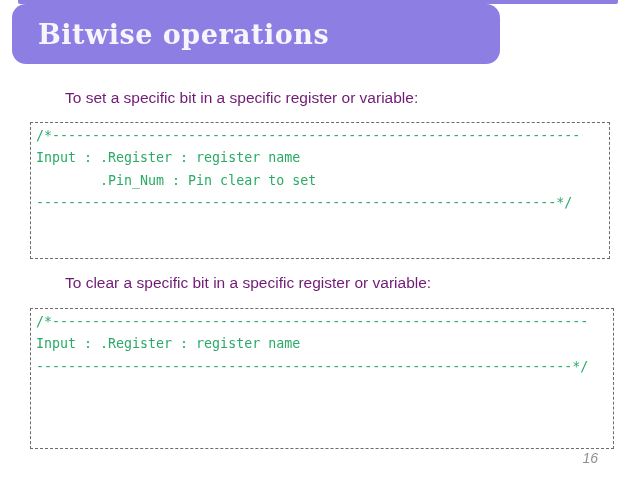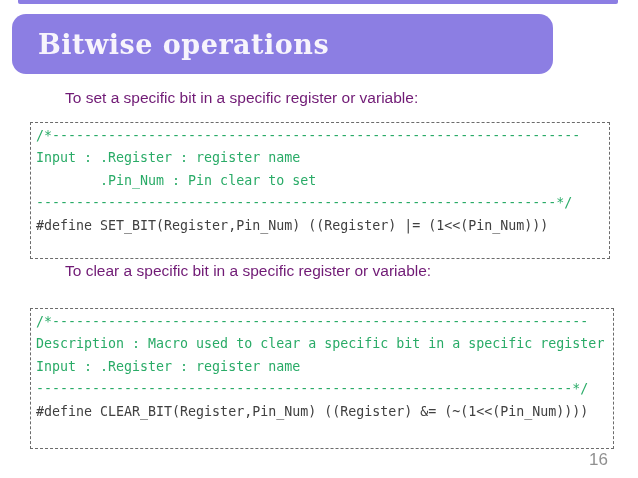--- a/index.html
+++ b/index.html
@@ -11,21 +11,21 @@
     font-family: "Liberation Sans", sans-serif;
   }
   .top-strip {
     position: absolute;
     left: 18px; top: 0; width: 600px; height: 4px;
     background: #8c7ee3;
     border-radius: 0 0 2px 2px;
   }
   .header-box {
     position: absolute;
-    left: 12px; top: 14px; width: 541px; height: 60px;
+    left: 12px; top: 4px; width: 488px; height: 60px;
     background: #8c7ee3;
     border-radius: 14px;
     display: flex;
     align-items: center;
     padding-left: 26px;
     box-sizing: border-box;
   }
   .header-title {
     font-family: "DejaVu Serif", serif;
     font-weight: bold;
@@ -33,68 +33,66 @@
     letter-spacing: 0.5px;
     color: #f7f4fc;
   }
   .section-label {
     position: absolute;
     left: 65px;
     font-size: 15.5px;
     color: #701a75;
   }
   .label-1 { top: 89px; }
-  .label-2 { top: 262px; }
+  .label-2 { top: 274px; }
   .code-box {
     position: absolute;
     left: 30px;
     border: 1px dashed #6b6b6b;
     box-sizing: border-box;
     padding: 2px 0 0 5px;
     background: #ffffff;
   }
   .code-box-1 { top: 122px; width: 580px; height: 137px; }
   .code-box-2 { top: 308px; width: 584px; height: 141px; }
   .code-line {
     font-family: "DejaVu Sans Mono", monospace;
     font-size: 13.3px;
     line-height: 22.4px;
     white-space: pre;
     color: #29ab67;
   }
   .code-line.stmt { color: #404040; }
   .page-number {
     position: absolute;
-    right: 30px; top: 450px;
-    font-size: 17px;
+    right: 40px; top: 450px;
+    font-size: 14px;
     color: #909090;
+    font-style: italic;
   }
 </style>
 </head>
 <body>
 
 <div class="top-strip"></div>
 
 <div class="header-box">
   <span class="header-title">Bitwise operations</span>
 </div>
 
 <div class="section-label label-1">To set a specific bit in a specific register or variable:</div>
 
 <div class="code-box code-box-1">
   <div class="code-line">/*------------------------------------------------------------------</div>
   <div class="code-line">Input : .Register : register name</div>
   <div class="code-line">        .Pin_Num : Pin clear to set</div>
   <div class="code-line">-----------------------------------------------------------------*/</div>
-  <div class="code-line stmt">#define SET_BIT(Register,Pin_Num) ((Register) |= (1&lt;&lt;(Pin_Num)))</div>
 </div>
 
 <div class="section-label label-2">To clear a specific bit in a specific register or variable:</div>
 
 <div class="code-box code-box-2">
   <div class="code-line">/*-------------------------------------------------------------------</div>
-  <div class="code-line">Description : Macro used to clear a specific bit in a specific register</div>
   <div class="code-line">Input : .Register : register name</div>
   <div class="code-line">-------------------------------------------------------------------*/</div>
-  <div class="code-line stmt">#define CLEAR_BIT(Register,Pin_Num) ((Register) &amp;= (~(1&lt;&lt;(Pin_Num))))</div>
 </div>
 
 <div class="page-number">16</div>
 
 </body></html>

